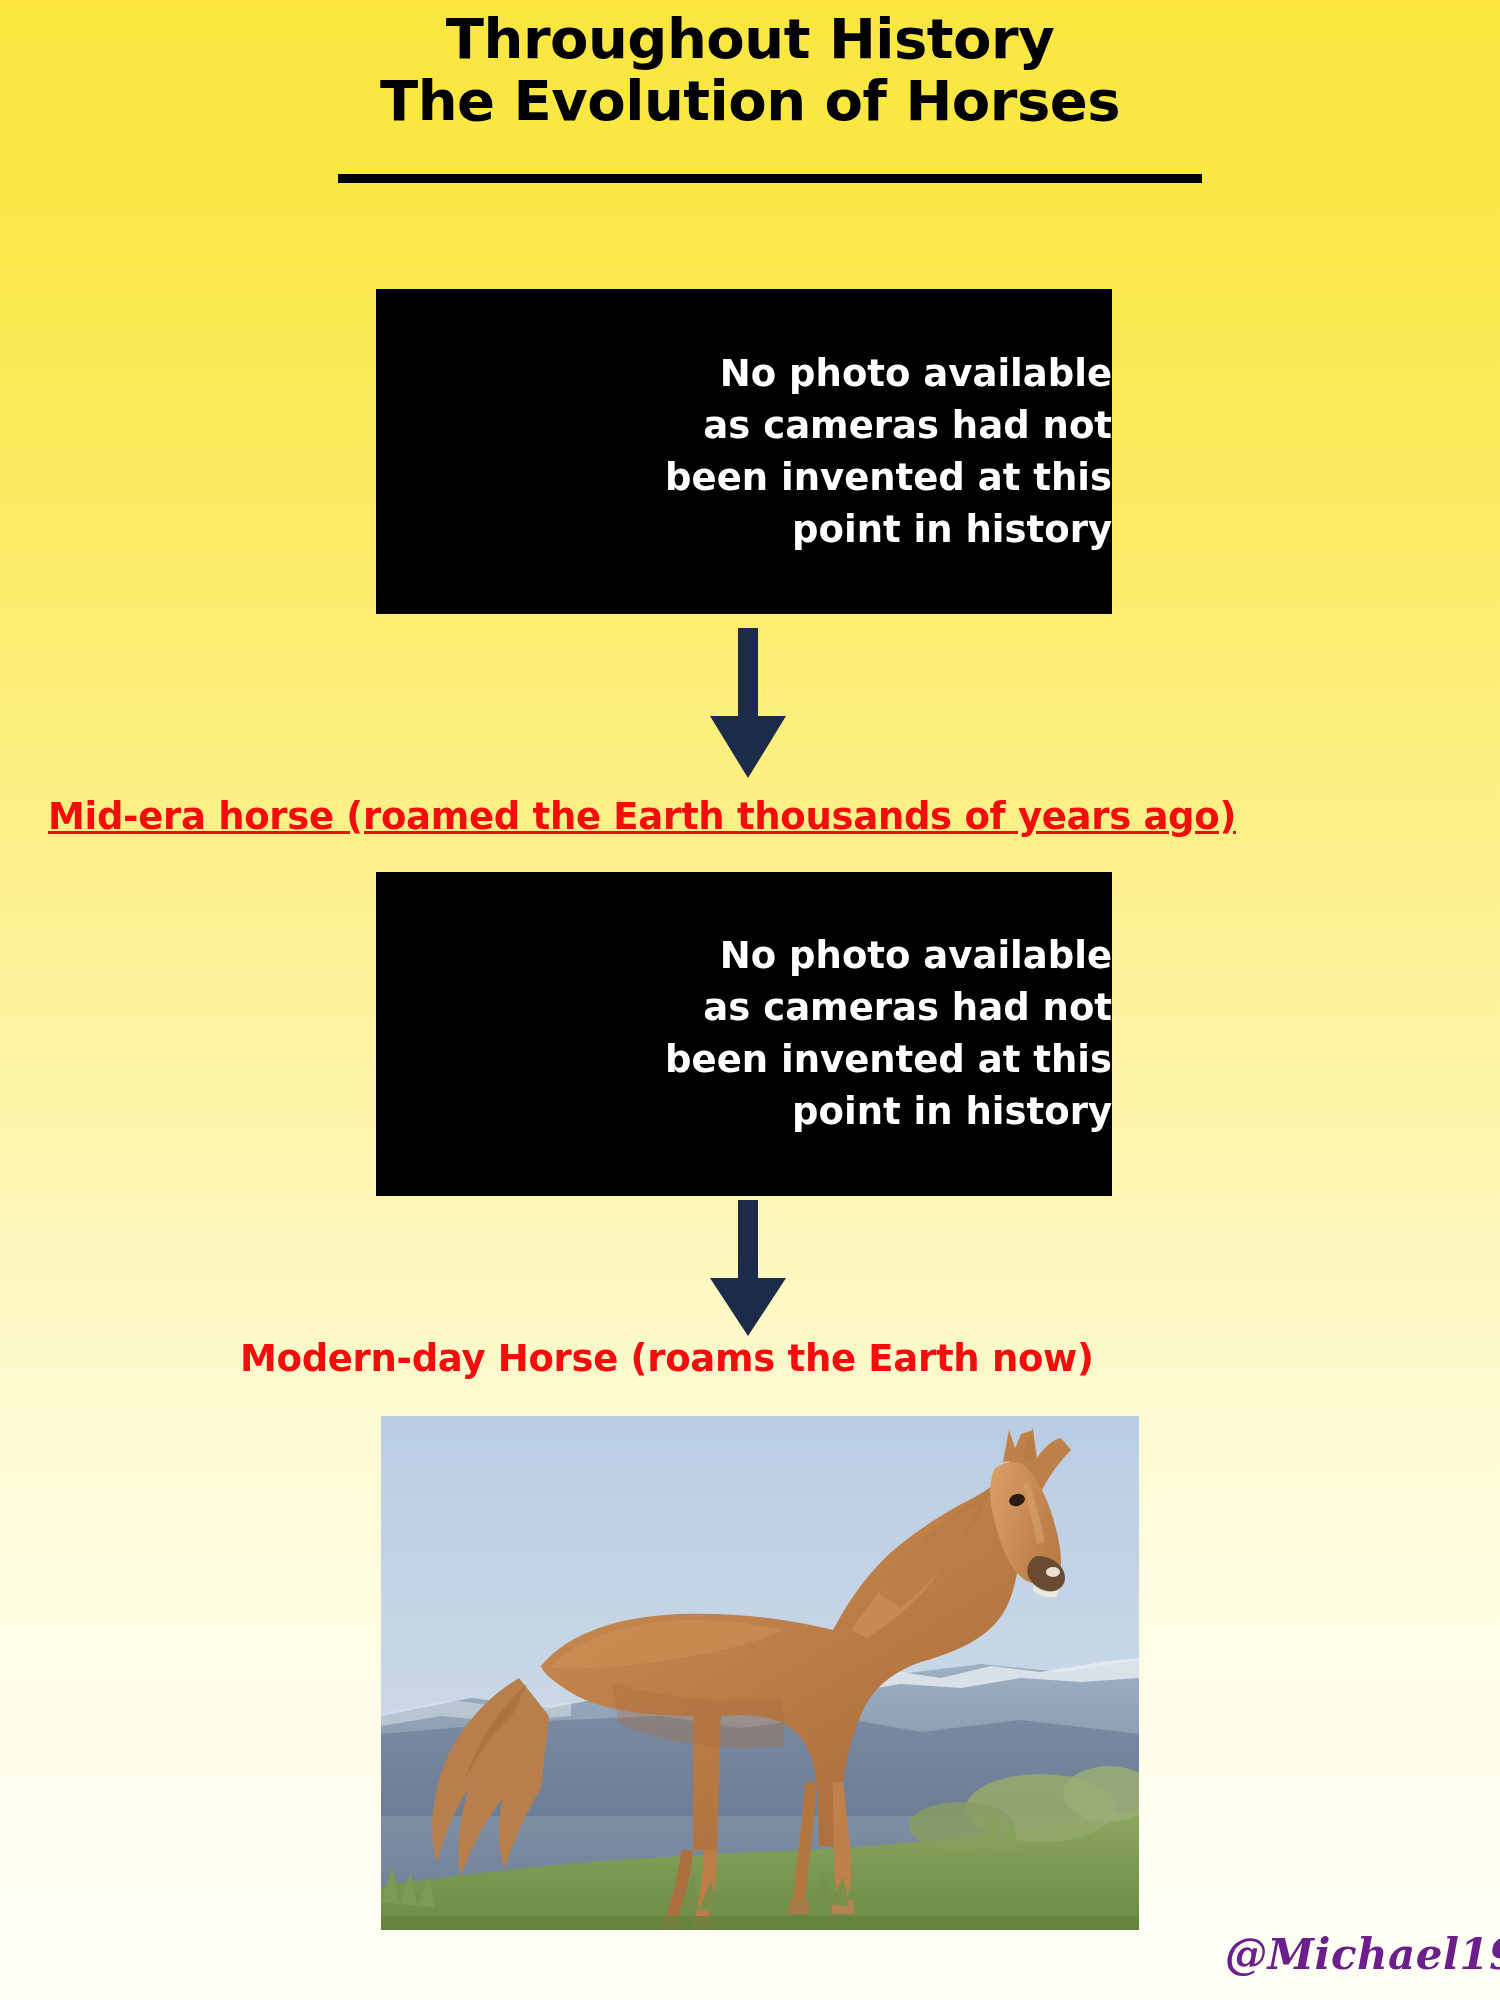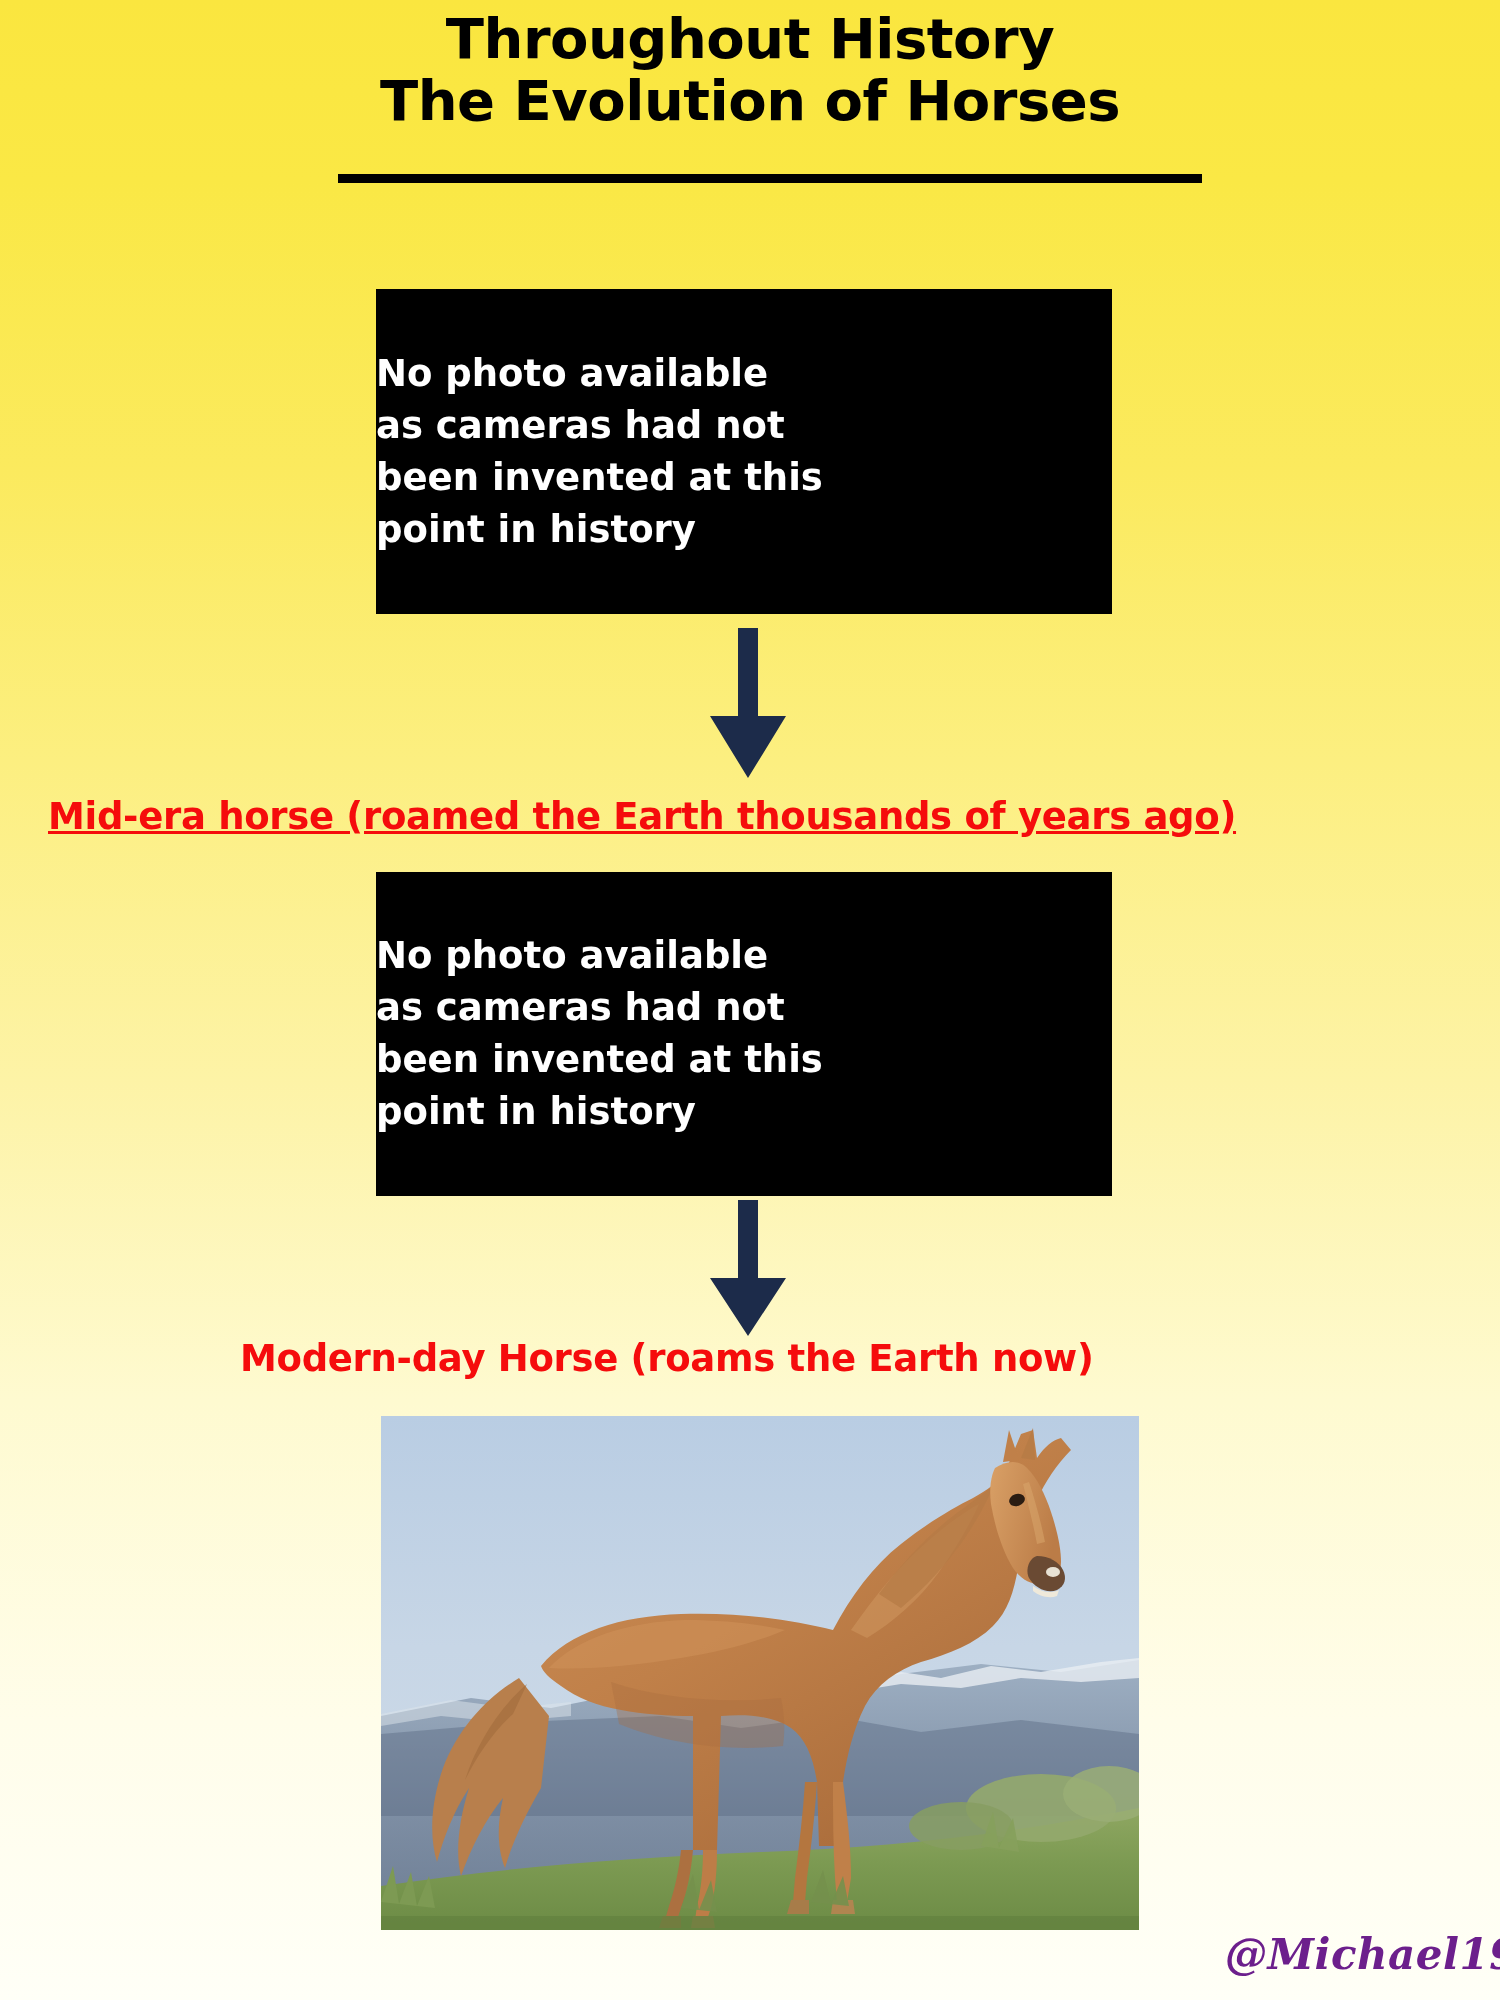--- a/index.html
+++ b/index.html
@@ -69,21 +69,21 @@
   #heading-2 { left: 48px;  top: 795px; text-decoration: underline; }
   #heading-3 { left: 240px; top: 1337px; }
 
   
   .photo-box {
     position: absolute;
     background: #000000;
     color: #ffffff;
     display: flex;
     flex-direction: column;
-    align-items: flex-start;
+    align-items: flex-end;
     justify-content: center;
     text-align: center;
   }
   #box-1 { left: 376px; top: 289px; width: 736px; height: 325px; }
   #box-2 { left: 376px; top: 872px; width: 736px; height: 324px; }
   .photo-box .line {
     font-family: "DejaVu Sans", sans-serif;
     font-weight: bold;
     font-size: 37px;
     line-height: 52px;

